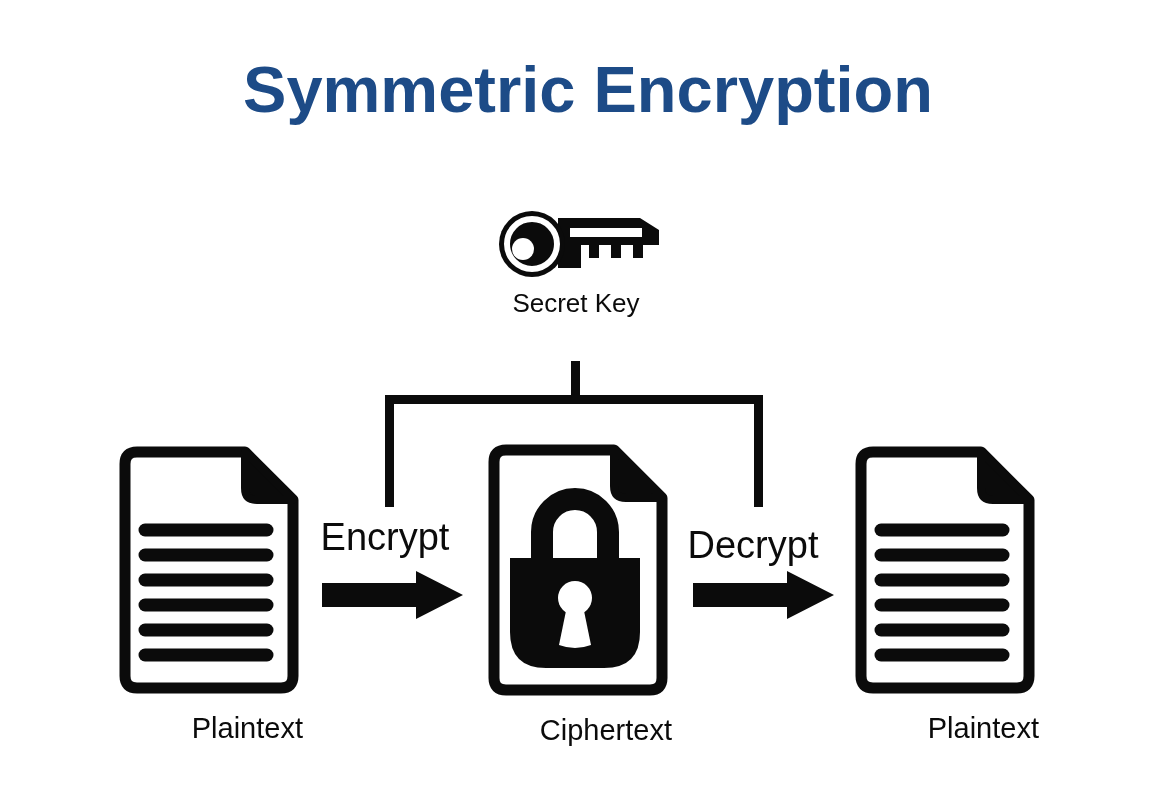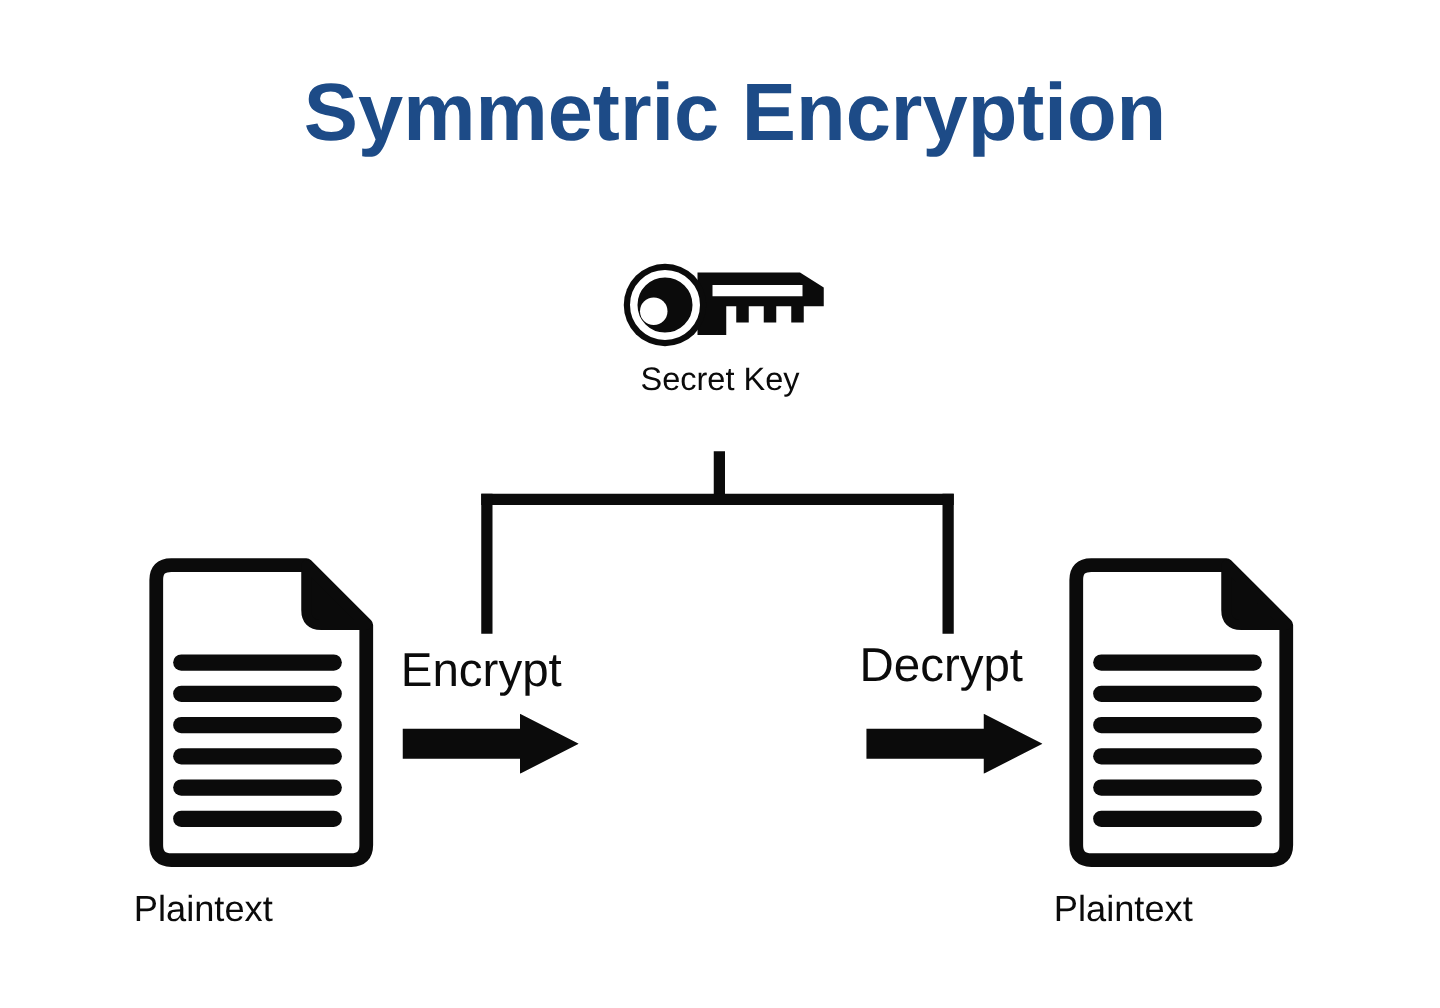--- a/index.html
+++ b/index.html
@@ -48,42 +48,42 @@
     position: absolute;
     background: var(--ink, #0b0b0b);
   }
   .conn-stem  { left: 571px; top: 361px; width: 9px;   height: 40px; }
   .conn-bar   { left: 385px; top: 395px; width: 378px; height: 9px;  }
   .conn-leg-l { left: 385px; top: 395px; width: 9px;   height: 112px; }
   .conn-leg-r { left: 754px; top: 395px; width: 9px;   height: 112px; }
   .node {
     position: absolute;
     width: 196px;
-    text-align: left;
+    text-align: right;
   }
   .node-left   { left: 107px; top: 442px; }
   .node-middle { left: 476px; top: 440px; }
   .node-right  { left: 843px; top: 442px; }
   .node svg { display: block; }
   .node-label {
     margin-top: 14px;
     font-size: 29px;
     font-weight: 500;
     color: var(--ink, #0b0b0b);
   }
   .flow-label {
     position: absolute;
     width: 146px;
     text-align: center;
     font-size: 38px;
     font-weight: 400;
     color: var(--ink, #0b0b0b);
   }
   .flow-label-encrypt { left: 312px; top: 516px; }
-  .flow-label-decrypt { left: 680px; top: 512px; }
+  .flow-label-decrypt { left: 680px; top: 524px; }
   .flow-arrow {
     position: absolute;
     width: 141px;
     height: 48px;
   }
   .flow-arrow-encrypt { left: 322px; top: 571px; }
   .flow-arrow-decrypt { left: 693px; top: 571px; }
 </style>
 </head>
 <body>
@@ -120,20 +120,35 @@
           <line x1="38" y1="138" x2="160" y2="138"></line>
           <line x1="38" y1="163" x2="160" y2="163"></line>
           <line x1="38" y1="188" x2="160" y2="188"></line>
           <line x1="38" y1="213" x2="160" y2="213"></line>
         </g>
       </svg>
     </span>
     <div class="node-label">Plaintext</div>
   </div>
 
+  <div class="node node-middle">
+    <span>
+      <svg width="196" height="260" viewBox="0 0 196 260" aria-hidden="true">
+        <path d="M30 10 H138 L186 58 V238 Q186 250 174 250 H30 Q18 250 18 238 V22 Q18 10 30 10 Z" fill="#ffffff" stroke="#0b0b0b" stroke-width="11" stroke-linejoin="round"></path>
+        <path d="M138 10 L186 58 H150 Q138 58 138 46 Z" fill="#0b0b0b" stroke="#0b0b0b" stroke-width="8" stroke-linejoin="round"></path>
+        <g>
+          <path d="M66 120 V92 A33 33 0 0 1 132 92 V120" fill="none" stroke="#0b0b0b" stroke-width="22"></path>
+          <path d="M34 118 H164 V192 Q164 228 128 228 H70 Q34 228 34 192 Z" fill="#0b0b0b"></path>
+          <circle cx="99" cy="158" r="17" fill="#ffffff"></circle>
+          <path d="M91 166 H107 L115 205 Q99 211 83 205 Z" fill="#ffffff"></path>
+        </g>
+      </svg>
+    </span>
+    <div class="node-label">Ciphertext</div>
+  </div>
 
   <div class="node node-right">
     <span>
       <svg width="196" height="256" viewBox="0 0 196 256" aria-hidden="true">
         <path d="M30 10 H138 L186 58 V234 Q186 246 174 246 H30 Q18 246 18 234 V22 Q18 10 30 10 Z" fill="#ffffff" stroke="#0b0b0b" stroke-width="11" stroke-linejoin="round"></path>
         <path d="M138 10 L186 58 H150 Q138 58 138 46 Z" fill="#0b0b0b" stroke="#0b0b0b" stroke-width="8" stroke-linejoin="round"></path>
         <g stroke="#0b0b0b" stroke-width="13" stroke-linecap="round">
           <line x1="38" y1="88" x2="160" y2="88"></line>
           <line x1="38" y1="113" x2="160" y2="113"></line>
           <line x1="38" y1="138" x2="160" y2="138"></line>

